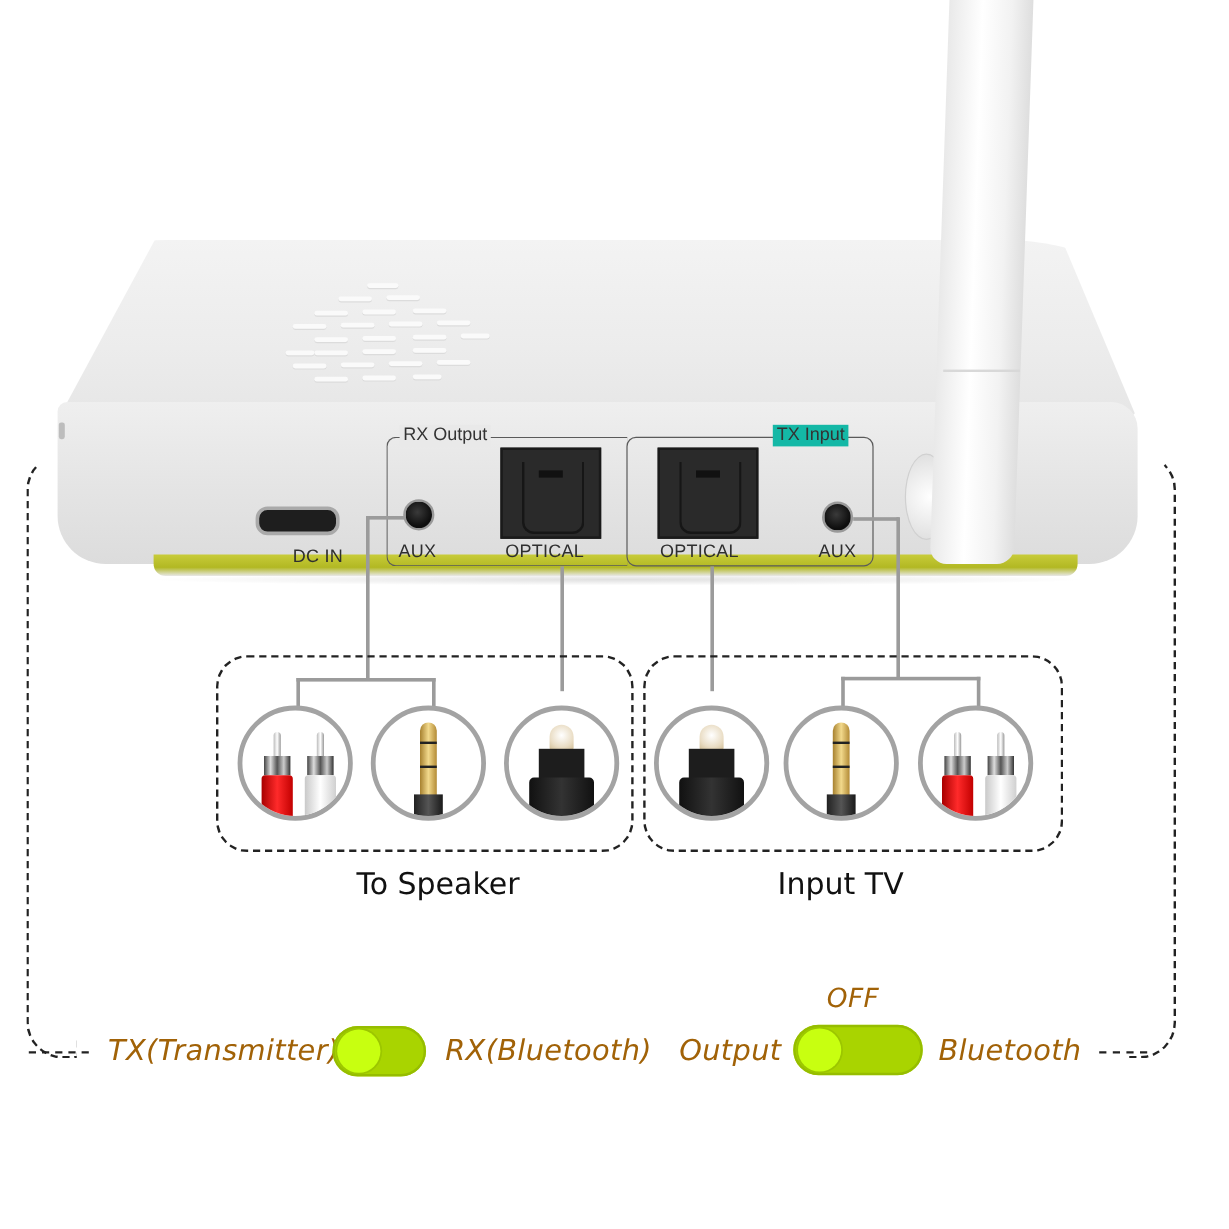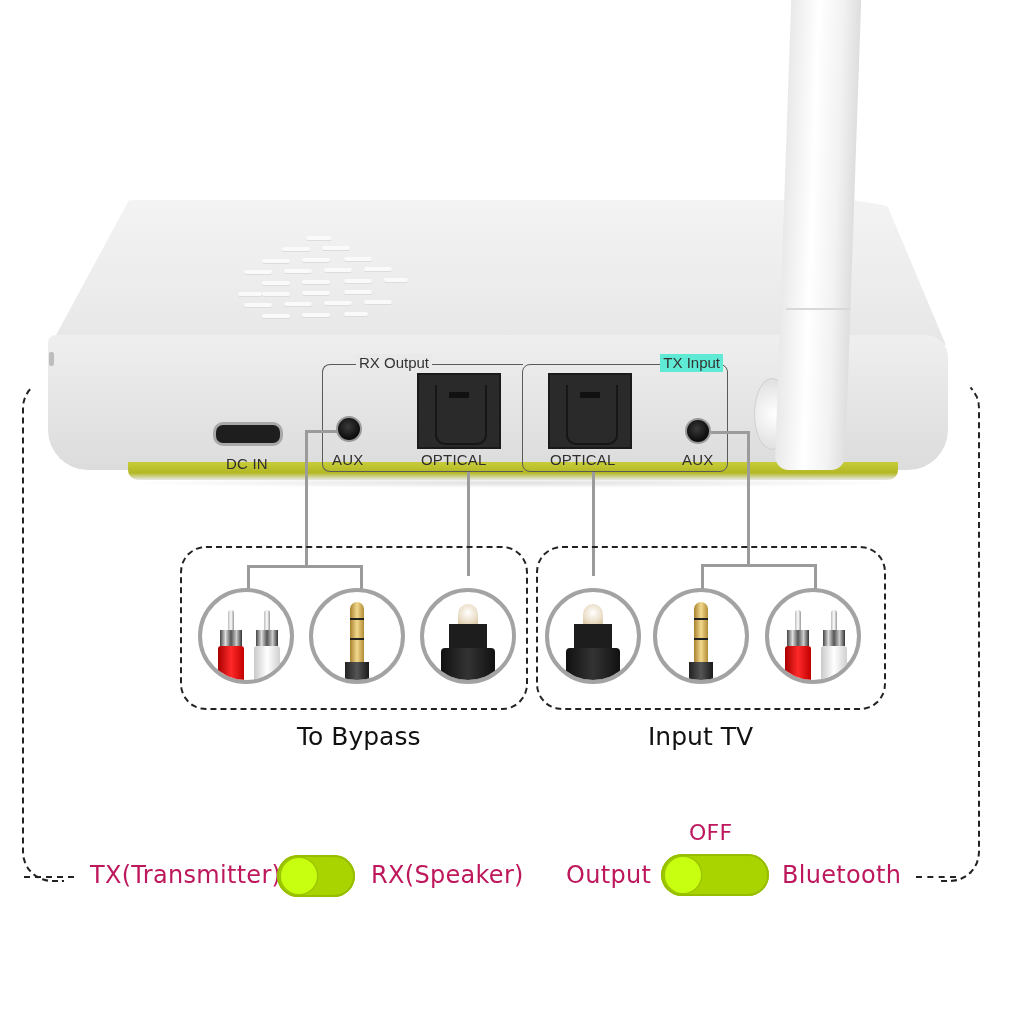--- a/index.html
+++ b/index.html
@@ -21,21 +21,21 @@
   .vent{position:absolute;height:4px;background:#fafafa;border-radius:2px;box-shadow:0 1px 0 #dcdcdc;}
   
   .antenna{position:absolute;left:783px;top:0;width:70px;height:470px;
     background:linear-gradient(90deg,#e9e9e9 0%,#ffffff 40%,#f2f2f2 75%,#dedede 100%);
     transform:skewX(-2deg);border-radius:0 0 14px 14px;}
   .antenna-seg{position:absolute;left:786px;top:308px;width:64px;height:2px;background:#d8d8d8;}
   .antenna-hinge{position:absolute;left:754px;top:378px;width:34px;height:70px;border-radius:50%;
     background:radial-gradient(circle at 60% 50%,#ffffff,#dcdcdc);border:1px solid #d0d0d0;}
   
   .panel{position:absolute;border:1.5px solid #5a5a5a;border-radius:8px;}
-  .panel-title{position:absolute;top:-11px;background:#e8e8e8;padding:0 3px;font-size:15px;color:#333;line-height:18px;margin-left:23px;}
+  .panel-title{position:absolute;top:-11px;background:#e8e8e8;padding:0 3px;font-size:15px;color:#333;line-height:18px;}
   .port-label{position:absolute;font-size:15px;color:#2f2f2f;letter-spacing:0.2px;}
   .jack{position:absolute;width:26px;height:26px;border-radius:50%;background:radial-gradient(circle at 45% 40%,#3a3a3a,#0e0e0e 65%);border:2px solid #9a9a9a;box-sizing:border-box;}
   .optical{position:absolute;width:84px;height:76px;background:#2a2a2a;border:2px solid #1a1a1a;box-sizing:border-box;}
   .optical .inner{position:absolute;left:16px;top:10px;width:48px;height:58px;border:2px solid #161616;border-top:none;border-radius:0 0 10px 10px;}
   .optical .slot{position:absolute;left:30px;top:17px;width:20px;height:6px;background:#111;}
   .usb{position:absolute;left:213px;top:422px;width:70px;height:24px;border-radius:10px;background:#1e1e1e;border:3px solid #a9a9a9;box-sizing:border-box;}
   
   .gline{position:absolute;background:#9b9b9b;}
   .dash-box{position:absolute;border:2px dashed #222;border-radius:26px;}
   .circle{position:absolute;width:96px;height:96px;border-radius:50%;border:4px solid #a3a3a3;box-sizing:border-box;background:#fff;overflow:hidden;}
@@ -45,21 +45,21 @@
   .rca-collar{position:absolute;width:22px;height:16px;background:linear-gradient(90deg,#444,#ddd,#555,#ccc,#333);}
   .rca-body{position:absolute;width:26px;height:50px;border-radius:3px;}
   .trs-tip{position:absolute;width:14px;height:70px;border-radius:7px 7px 0 0;background:linear-gradient(90deg,#a7812f,#f2d98c,#b38b36);}
   .trs-ring{position:absolute;width:14px;height:2px;background:#222;}
   .trs-body{position:absolute;width:24px;height:40px;background:linear-gradient(90deg,#222,#555,#1a1a1a);}
   .toslink-tip{position:absolute;width:20px;height:22px;border-radius:10px 10px 3px 3px;background:radial-gradient(circle at 50% 40%,#fff,#e9dcc3 60%,#cdb98f);}
   .toslink-head{position:absolute;width:38px;height:26px;background:#1d1d1d;}
   .toslink-body{position:absolute;width:54px;height:44px;background:linear-gradient(90deg,#111,#333,#111);border-radius:4px 4px 0 0;}
   
   .outer-dash{position:absolute;border:2px dashed #222;}
-  .label{position:absolute;font-size:24px;color:#be185d;font-family:"DejaVu Sans",sans-serif;letter-spacing:0.3px;}
+  .label{position:absolute;font-size:24px;color:#a16207;font-family:"DejaVu Sans",sans-serif;letter-spacing:0.3px;font-style:italic;}
   .toggle{position:absolute;width:78px;height:42px;border-radius:21px;background:#a9d400;box-shadow:inset 0 0 0 2px #96bd00;}
   .knob{position:absolute;top:3px;left:4px;width:36px;height:36px;border-radius:50%;background:#c8ff10;box-shadow:0 0 0 1.5px #9cc600;}
 </style>
 </head>
 <body>
 
 <div>
   <div class="device-shadow"></div>
   <div class="device-top"></div>
 
@@ -88,27 +88,27 @@
     <div class="vent" style="left:364px;top:300px;width:28px;"></div>
     <div class="vent" style="left:262px;top:314px;width:28px;"></div>
     <div class="vent" style="left:302px;top:313px;width:28px;"></div>
     <div class="vent" style="left:344px;top:312px;width:24px;"></div>
   </div>
   <div class="device-front"></div>
   <div class="device-base"></div>
   <div class="side-btn"></div>
 
   <div class="usb"></div>
-  <div class="port-label" style="left:226px;top:455px;">DC IN</div>
+  <div class="port-label" style="left:244px;top:455px;">DC IN</div>
 
   <div class="panel" style="left:322px;top:364px;width:200px;height:106px;border-right:none;border-radius:8px 0 0 8px;">
     <span class="panel-title" style="left:10px;background:#e9e9e9;">RX Output</span>
   </div>
   <div class="panel" style="left:522px;top:364px;width:204px;height:106px;">
-    <span class="panel-title" style="right:4px;background:#5eead4;">TX Input</span>
+    <span class="panel-title" style="right:20px;background:#14b8a6;">TX Input</span>
   </div>
 
   <div class="jack" style="left:336px;top:416px;"></div>
   <div class="port-label" style="left:332px;top:451px;">AUX</div>
 
   <div class="optical" style="left:417px;top:373px;">
     <div class="inner"></div>
       <div class="slot"></div>
   </div>
   <div class="port-label" style="left:421px;top:451px;">OPTICAL</div>
@@ -161,21 +161,21 @@
   <div class="trs-ring" style="left:37px;top:26px;"></div>
   <div class="trs-ring" style="left:37px;top:46px;"></div>
   <div class="trs-body" style="left:32px;top:70px;"></div>
 </div>
 <div class="circle" style="left:420px;top:588px;">
   <div class="toslink-tip" style="left:34px;top:12px;"></div>
   <div class="toslink-head" style="left:25px;top:32px;"></div>
   <div class="toslink-body" style="left:17px;top:56px;"></div>
 </div>
 
-<div class="caption" style="left:297px;top:722px;">To Bypass</div>
+<div class="caption" style="left:297px;top:722px;">To Speaker</div>
 
 <div class="dash-box" style="left:536px;top:546px;width:346px;height:160px;"></div>
 
 <div class="circle" style="left:545px;top:588px;">
   <div class="toslink-tip" style="left:34px;top:12px;"></div>
   <div class="toslink-head" style="left:25px;top:32px;"></div>
   <div class="toslink-body" style="left:17px;top:56px;"></div>
 </div>
 <div class="circle" style="left:653px;top:588px;">
   <div class="trs-tip" style="left:37px;top:10px;"></div>
@@ -197,21 +197,21 @@
 <div class="outer-dash" style="left:22px;top:378px;width:40px;height:500px;border-right:none;border-radius:30px 0 0 30px;border-top-color:transparent;"></div>
 <div class="outer-dash" style="left:24px;top:876px;width:50px;height:0;border-left:none;border-right:none;border-bottom:none;"></div>
 <div class="outer-dash" style="left:940px;top:378px;width:38px;height:500px;border-left:none;border-radius:0 30px 30px 0;border-top-color:transparent;"></div>
 <div class="outer-dash" style="left:916px;top:876px;width:40px;height:0;border-left:none;border-right:none;border-bottom:none;"></div>
 
 <div>
   <div class="label" style="left:90px;top:861px;">TX(Transmitter)</div>
   <div class="toggle" style="left:277px;top:855px;">
     <div class="knob"></div>
   </div>
-  <div class="label" style="left:371px;top:861px;">RX(Speaker)</div>
+  <div class="label" style="left:371px;top:861px;">RX(Bluetooth)</div>
 </div>
 
 <div>
   <div class="label" style="left:689px;top:820px;font-size:22px;">OFF</div>
   <div class="label" style="left:566px;top:861px;">Output</div>
   <div class="toggle" style="left:661px;top:854px;width:108px;">
     <div class="knob"></div>
   </div>
   <div class="label" style="left:782px;top:861px;">Bluetooth</div>
 </div>

